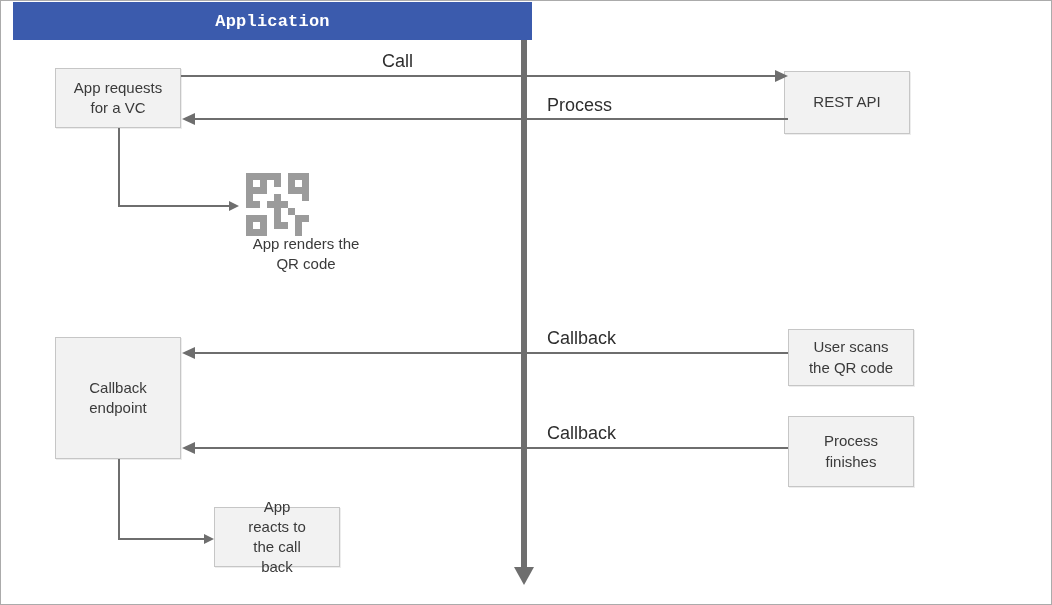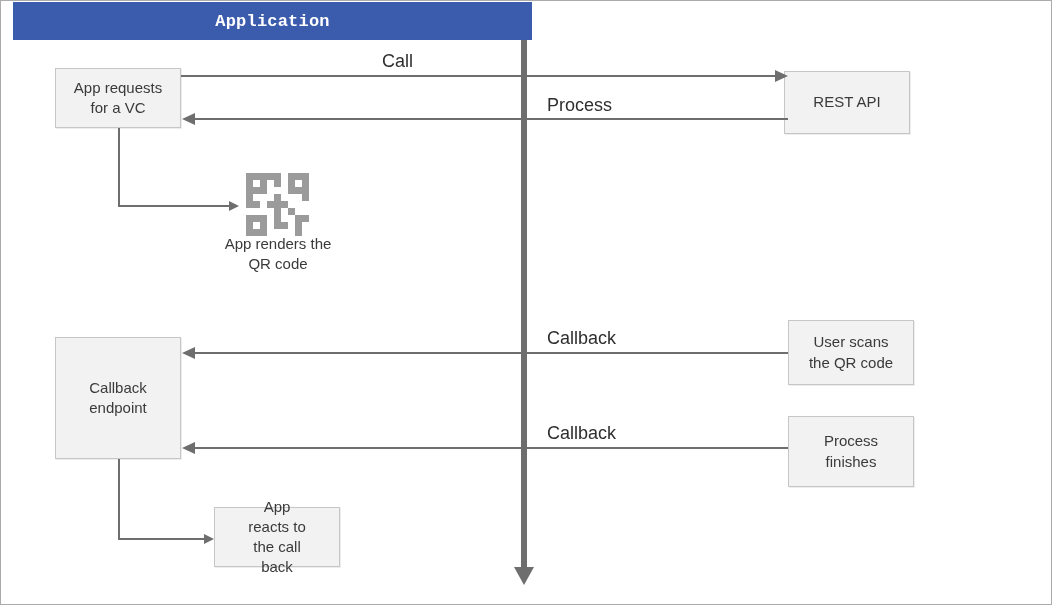--- a/index.html
+++ b/index.html
@@ -90,20 +90,21 @@
     color:var(--label-text);
     white-space:nowrap;
   }
   .msg-label.centered{}
   .caption{
     position:absolute;
     font-size:15px;
     color:var(--text);
     text-align:center;
     line-height:1.3;
+    margin-left:28px;
   }
   .qr{position:absolute;}
 </style>
 </head>
 <body>
 
 <div class="canvas">
 
   <div class="hdr hdr-left">
     <span>Application</span>
@@ -117,21 +118,21 @@
   </div>
 
   <div class="node" style="left:783px;top:70px;width:126px;height:63px;">
     <span>REST API</span>
   </div>
 
   <div class="node" style="left:54px;top:336px;width:126px;height:122px;padding:0 24px;">
     <span>Callback endpoint</span>
   </div>
 
-  <div class="node" style="left:787px;top:319px;width:126px;height:65px;padding:8px 14px;">
+  <div class="node" style="left:787px;top:328px;width:126px;height:57px;padding:8px 14px;">
     <span>User scans the QR code</span>
   </div>
 
   <div class="node" style="left:787px;top:415px;width:126px;height:71px;padding:0 22px;">
     <span>Process finishes</span>
   </div>
 
   <div class="node" style="left:213px;top:506px;width:126px;height:60px;padding:0 28px;">
     <span>App reacts to the call back</span>
   </div>

